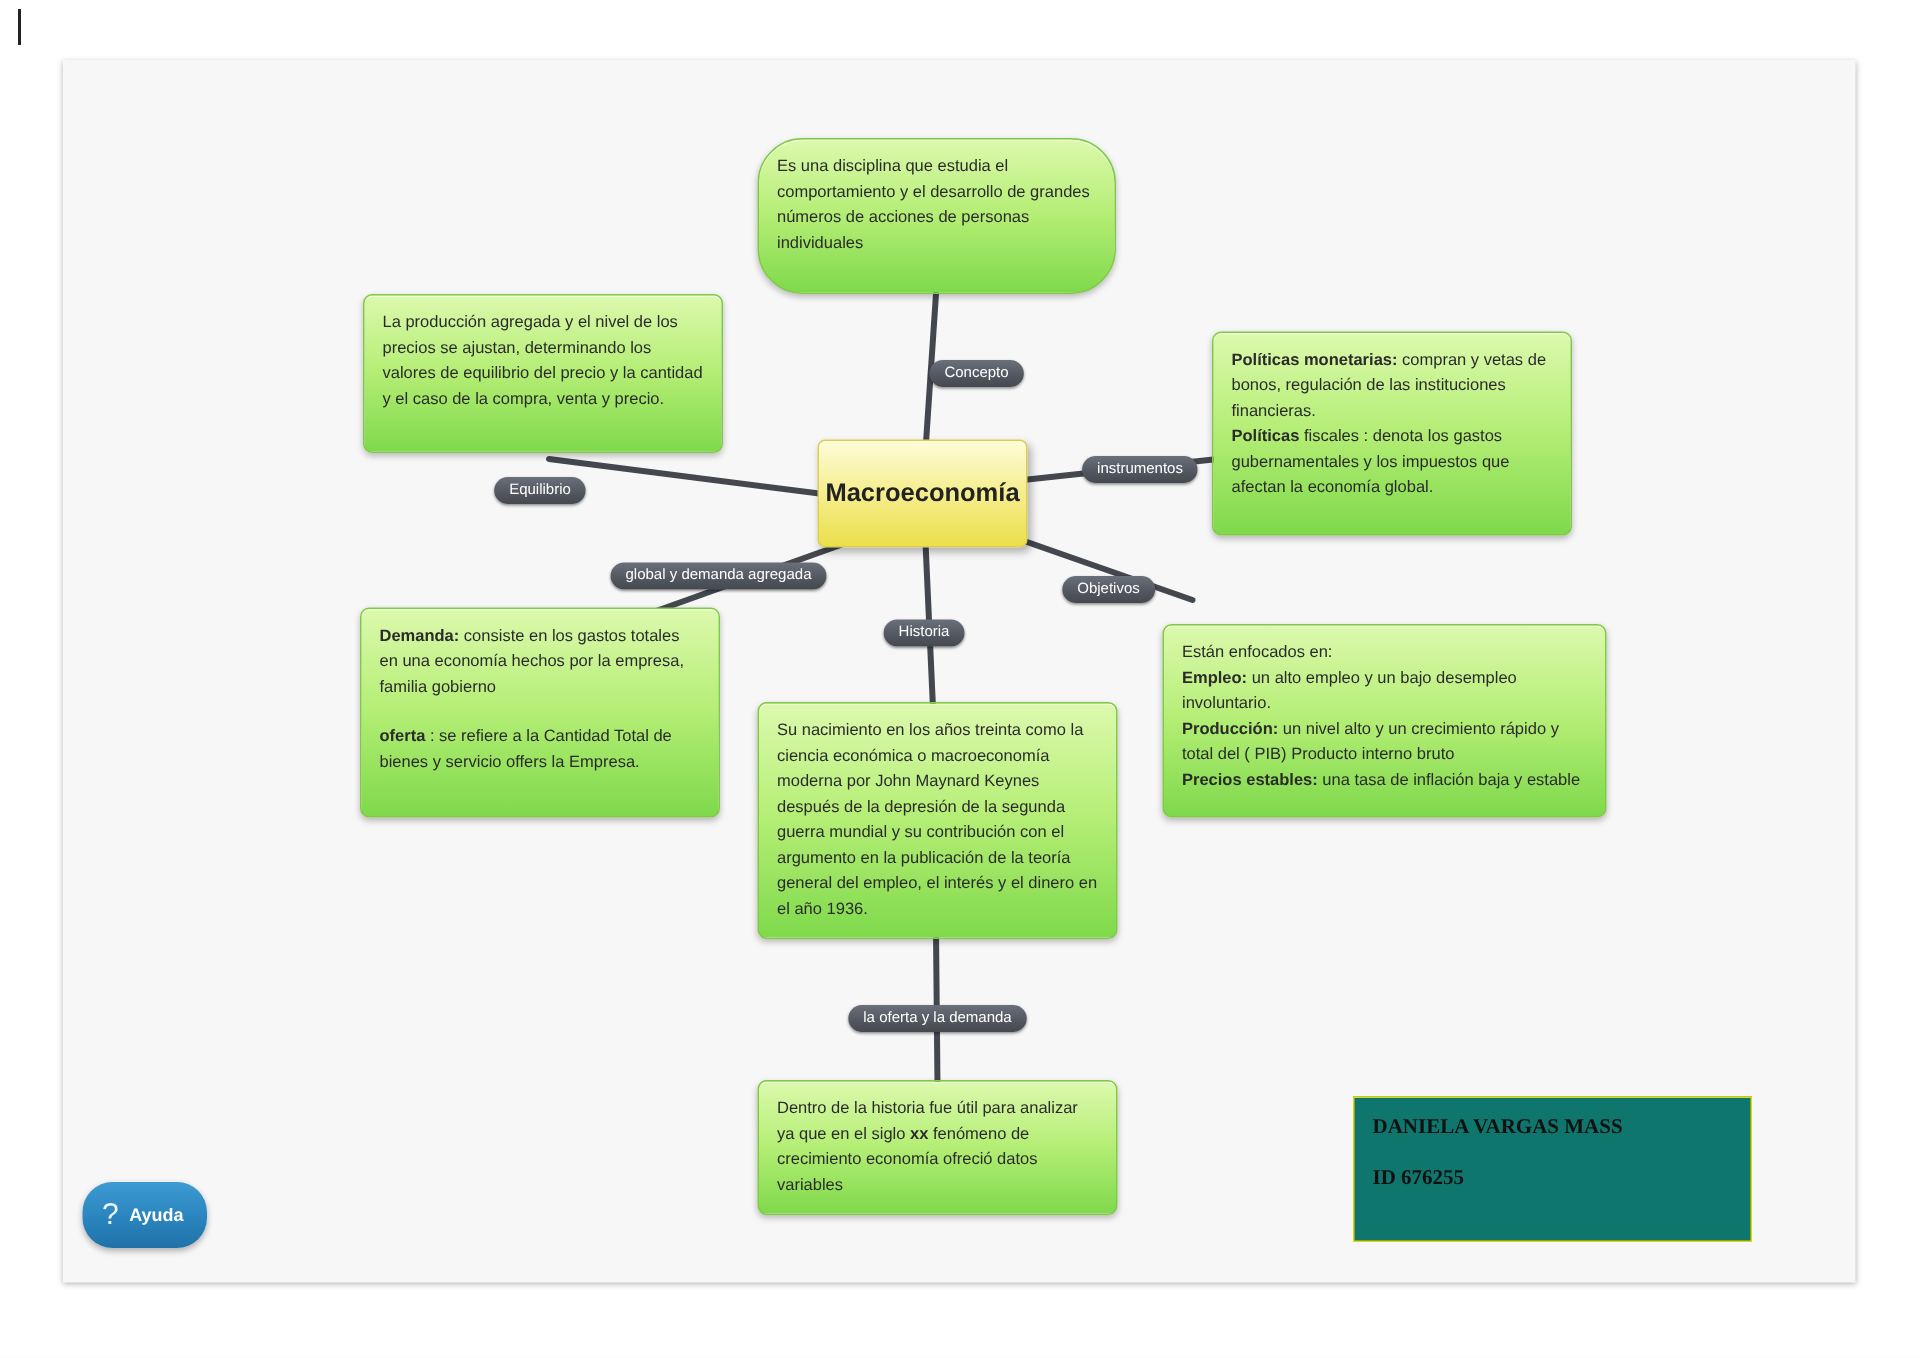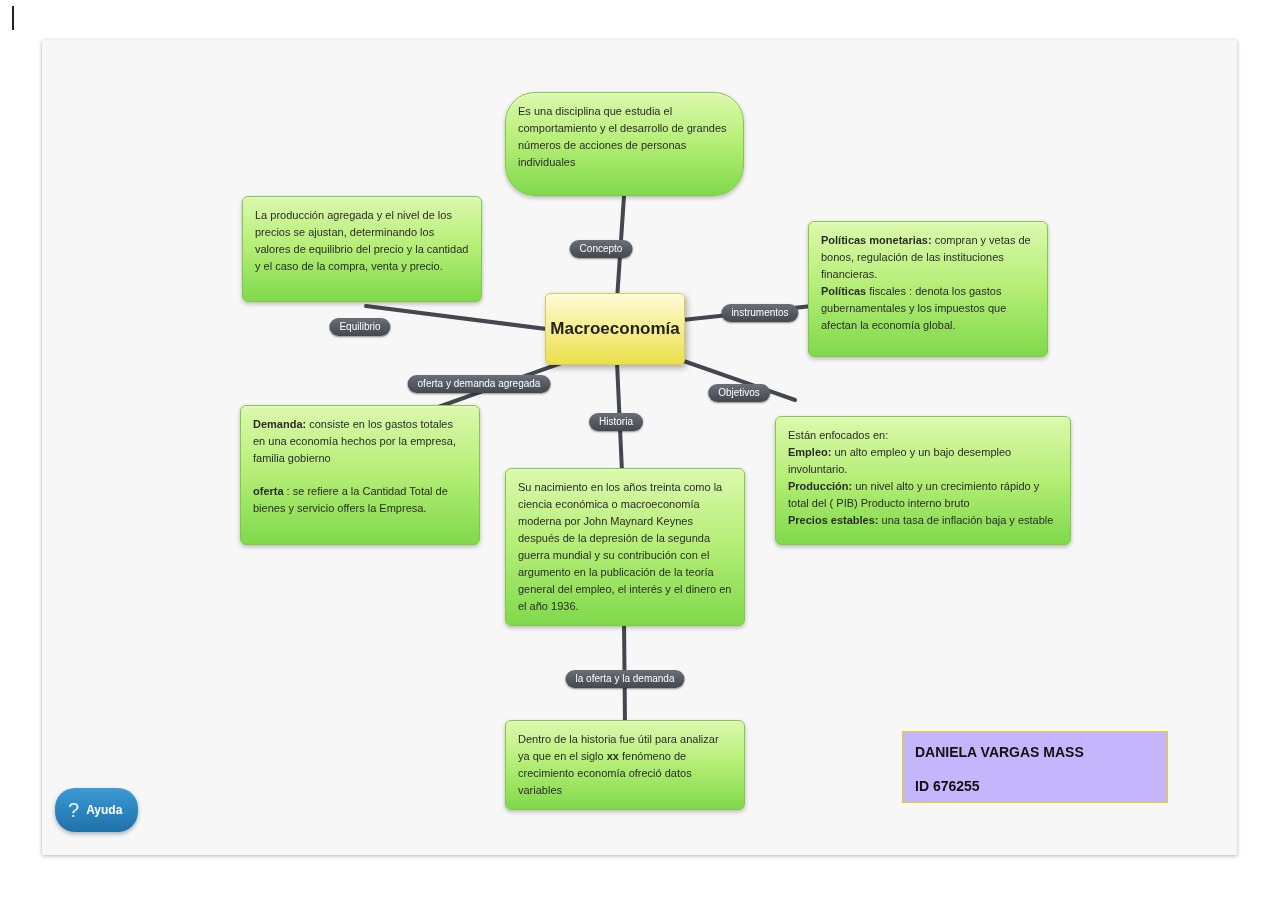--- a/index.html
+++ b/index.html
@@ -45,32 +45,32 @@
     font-weight:bold; font-size:17px; color:#222222;text-align:right;
   }
 
   .pill {
     position:absolute; transform:translate(-50%,-50%);
     background:linear-gradient(180deg,#6a707a 0%, #51565f 60%, #45494f 100%);
     color:#ffffff; font-size:10px; padding:3px 10px 4px 10px;
     border-radius:10px; white-space:nowrap;
     box-shadow:0 1px 2px rgba(0,0,0,0.45);
   }
-  #pill-concepto       { left:601px; top:249px; }
+  #pill-concepto       { left:651px; top:249px; }
   #pill-equilibrio     { left:360px; top:327px; }
   #pill-instrumentos   { left:760px; top:313px; }
   #pill-oferta-demanda { left:479px; top:384px; }
   #pill-historia       { left:616px; top:422px;text-align:center; }
   #pill-objetivos      { left:739px; top:393px; }
   #pill-la-oferta      { left:625px; top:679px; }
 
   #info-box {
-    position:absolute; left:902px; top:731px; width:266px; height:72px;
-    background:#c4b5fd; border:1px solid #e3d600;
-    padding:12px 12px; color:#111111; font-weight:bold; font-size:14px;
+    position:absolute; left:902px; top:731px; width:266px; height:97px;
+    background:#0f766e; border:1px solid #e3d600;
+    padding:12px 12px; color:#111111; font-weight:bold; font-size:14px;font-family:Liberation Serif, serif;
   }
   #info-box .line2 { margin-top:18px; }
 
   #help-button {
     position:absolute; left:55px; top:788px; height:44px; padding:0 16px 0 13px;
     background:linear-gradient(180deg,#3d9ad2 0%, #2a84bd 55%, #1f72a8 100%);
     border-radius:20px; display:flex; align-items:center; gap:7px;
     box-shadow:0 2px 4px rgba(0,0,0,0.30); cursor:pointer;
   }
   #help-button .q { color:#eaf4fb; font-size:20px; font-weight:normal; }
@@ -129,21 +129,21 @@
     <span>Su nacimiento en los años treinta como la ciencia económica o macroeconomía moderna por John Maynard Keynes después de la depresión de la segunda guerra mundial y su contribución con el argumento en la publicación de la teoría general del empleo, el interés y el dinero en el año 1936.</span>
   </div>
 
   <div class="node green" id="node-siglo">
     <span>Dentro de la historia fue útil para analizar ya que en el siglo </span><span style="font-weight:bold">xx</span><span> fenómeno de crecimiento economía ofreció datos variables</span>
   </div>
 
   <div class="pill" id="pill-concepto">Concepto</div>
   <div class="pill" id="pill-equilibrio">Equilibrio</div>
   <div class="pill" id="pill-instrumentos">instrumentos</div>
-  <div class="pill" id="pill-oferta-demanda">oferta y demanda agregada</div>
+  <div class="pill" id="pill-oferta-demanda">global y demanda agregada</div>
   <div class="pill" id="pill-historia">Historia</div>
   <div class="pill" id="pill-objetivos">Objetivos</div>
   <div class="pill" id="pill-la-oferta">la oferta y la demanda</div>
 
   <div id="info-box">
     <div class="line1">DANIELA VARGAS MASS</div>
     <div class="line2">ID 676255</div>
   </div>
 
   <div id="help-button">

